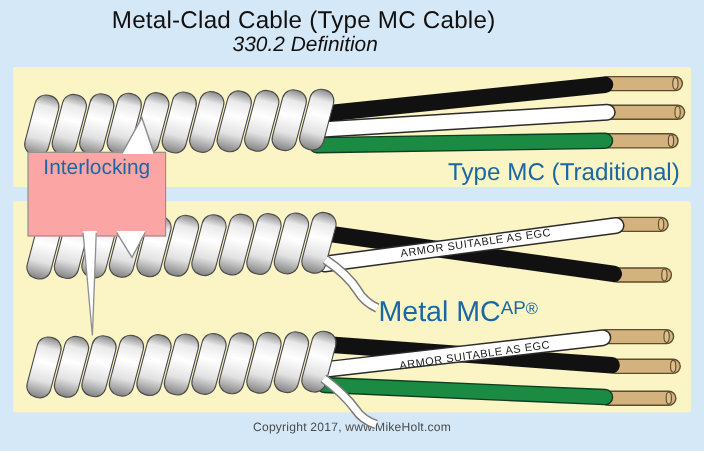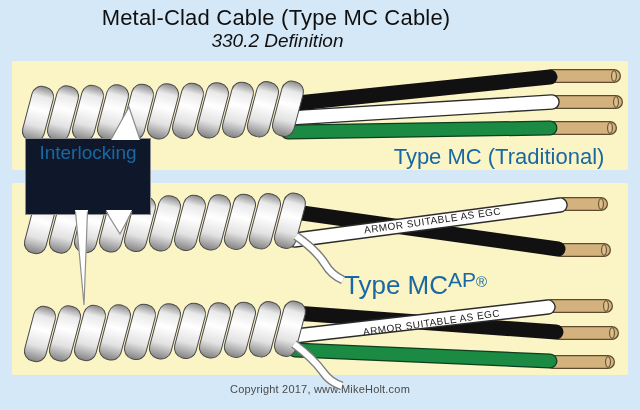--- a/index.html
+++ b/index.html
@@ -18,34 +18,34 @@
     font-size:19px;font-style:italic;color:#101010;z-index:1;
   }
   .panel{
     left:12px;width:616px;background:#fbf4c4;border-radius:2px;z-index:1;
   }
   #panel1{top:61px;height:109px;}
   #panel2{top:183px;height:192px;}
   #cables-svg{top:0;left:0;z-index:2;}
   #callout{
     left:25px;top:138px;width:124px;height:73px;
-    background:#0f172a;border:1.5px solid #8f8f8f;
+    background:#fca5a5;border:1.5px solid #8f8f8f;
     z-index:3;text-align:center;
     color:#1968a4;font-size:19px;line-height:24px;padding-top:2px;
   }
   #pointers-svg{top:0;left:0;z-index:4;pointer-events:none;}
   #label-trad{
-    left:380px;top:144px;width:238px;text-align:center;white-space:nowrap;
+    left:380px;top:144px;width:238px;text-align:right;white-space:nowrap;
     color:#1968a4;font-size:22px;z-index:3;
   }
   #label-ap{
     left:344px;top:268px;white-space:nowrap;
     color:#1968a4;font-size:26px;z-index:3;
   }
-  #label-ap .sup{font-size:21px;vertical-align:7px;}
+  #label-ap .sup{font-size:17px;vertical-align:7px;}
   #label-ap .reg{font-size:15px;vertical-align:7px;}
   #copyright{
     top:383px;left:0;width:640px;text-align:center;
     font-size:11px;color:#4a4a4a;z-index:1;letter-spacing:0.2px;
   }
   text.armor{
     font-family:"Liberation Sans", sans-serif;
     font-size:10px;letter-spacing:0.5px;fill:#1a1a1a;
   }
 </style>
@@ -206,15 +206,15 @@
     <polygon points="106,210 132,210 120,234" fill="#ffffff"></polygon>
     <path d="M106,211.5 L120,234 L132,211.5" fill="none" stroke="#8f8f8f" stroke-width="1.3"></path>
   </g>
   <g>
     <polygon points="75,210 88,210 84,305" fill="#ffffff"></polygon>
     <path d="M75.5,211.5 L84,305 L87.5,211.5" fill="none" stroke="#8f8f8f" stroke-width="1.2"></path>
   </g>
 </svg>
 
 <div class="abs" id="label-trad">Type MC (Traditional)</div>
-<div class="abs" id="label-ap"><span>Type MC</span><span class="sup">AP</span><span class="reg">®</span></div>
+<div class="abs" id="label-ap"><span>Metal MC</span><span class="sup">AP</span><span class="reg">®</span></div>
 
 <div class="abs" id="copyright">Copyright 2017, www.MikeHolt.com</div>
 
 </body></html>

